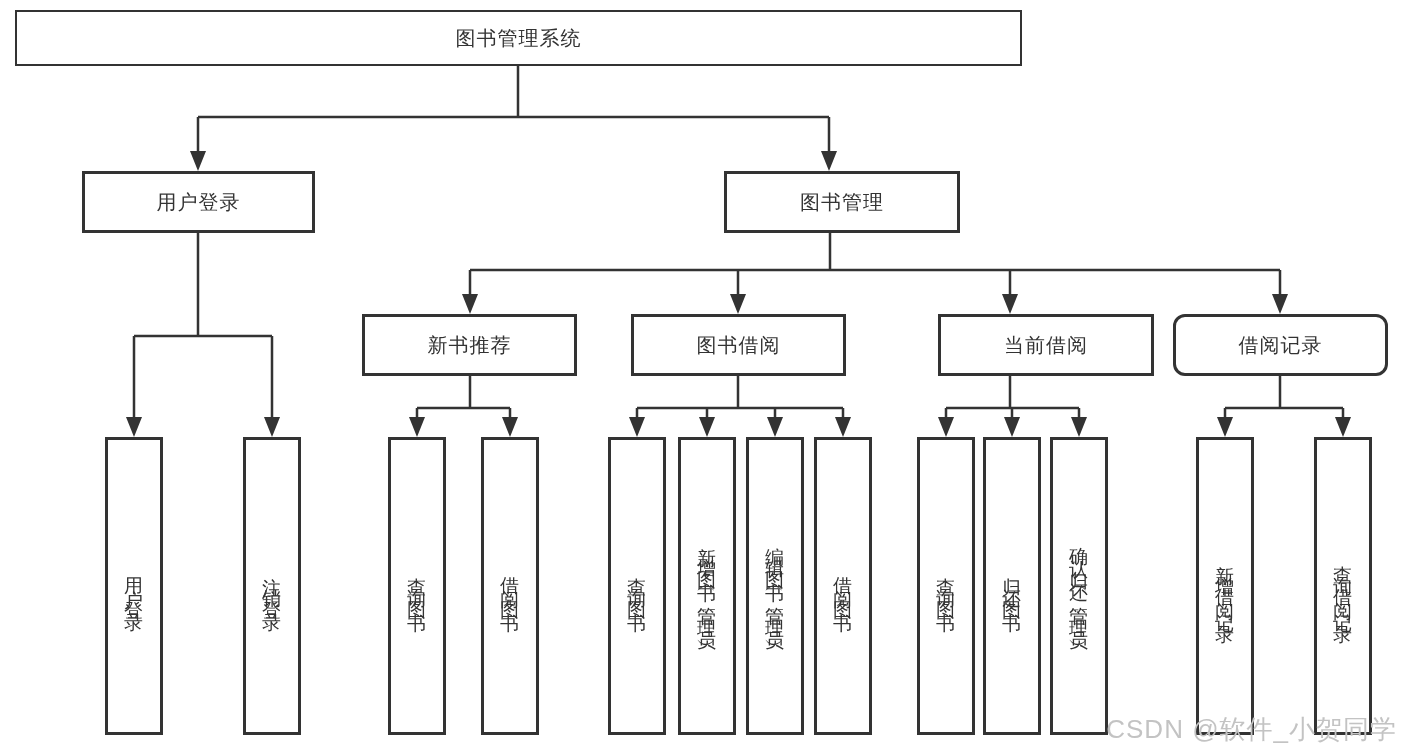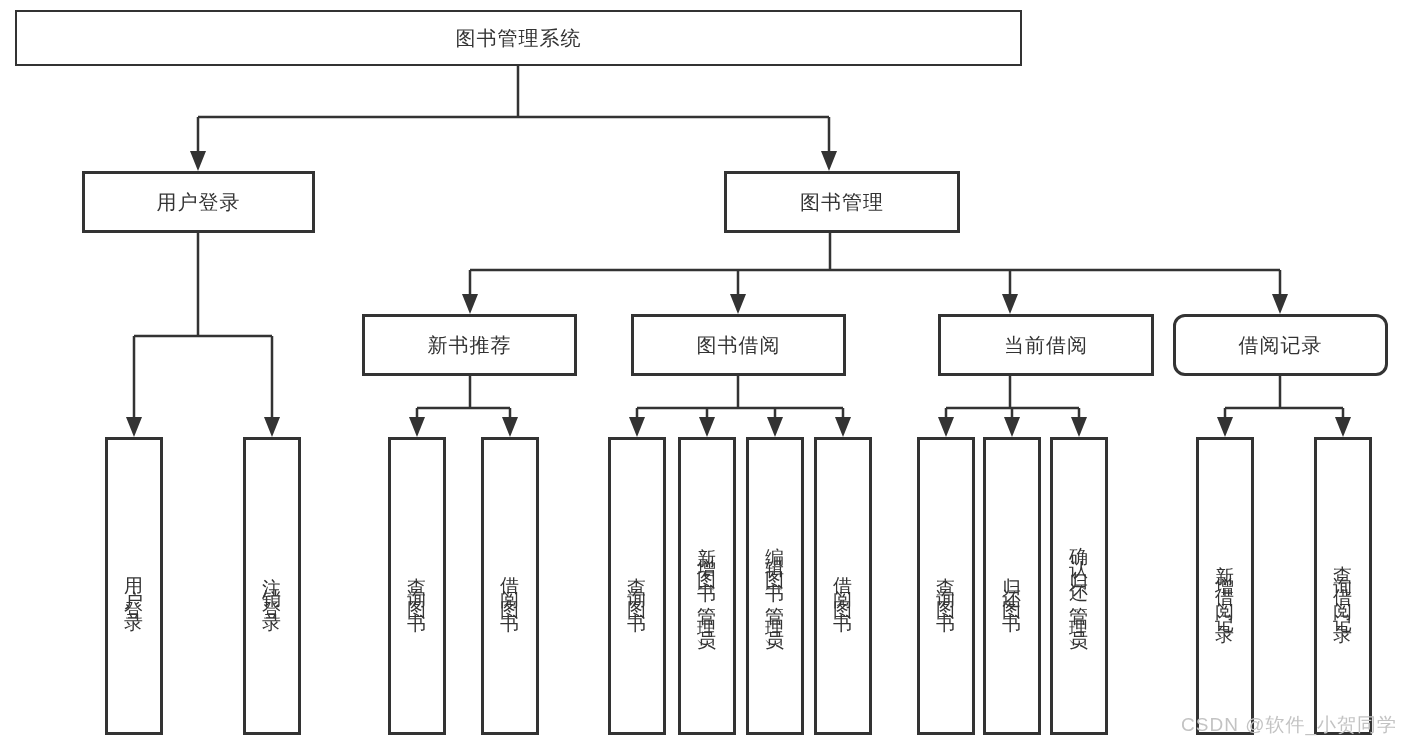--- a/index.html
+++ b/index.html
@@ -44,21 +44,21 @@
     writing-mode: vertical-rl;
     text-orientation: mixed;
     font-size: 19px;
     letter-spacing: 12px;
     line-height: 1;
   }
   #watermark {
     position: absolute;
     right: 8px;
     top: 712px;
-    font-size: 19px;
+    font-size: 26px;
     letter-spacing: 1px;
     color: #c3c3c3;
     white-space: nowrap;
   }
   .stroke {
     stroke: #333333;
     stroke-width: 2.5;
     fill: none;
   }
   .arrow {

